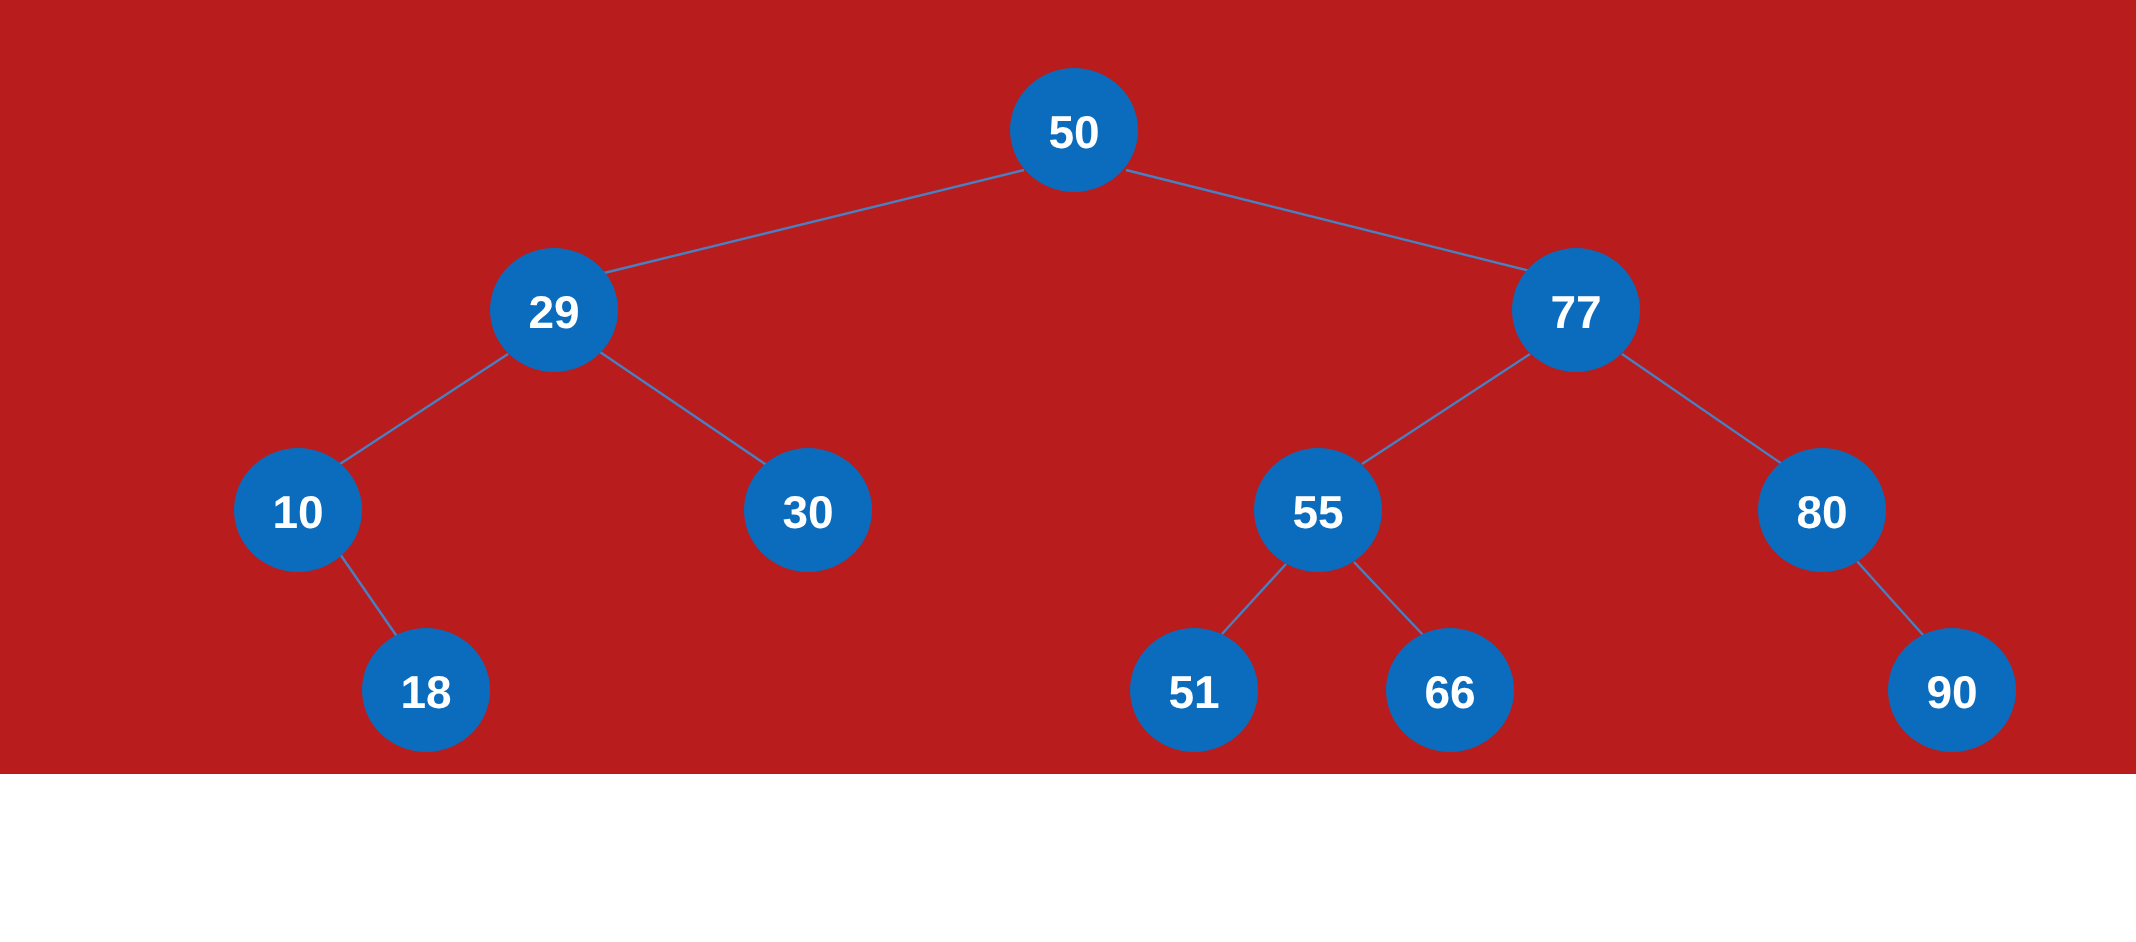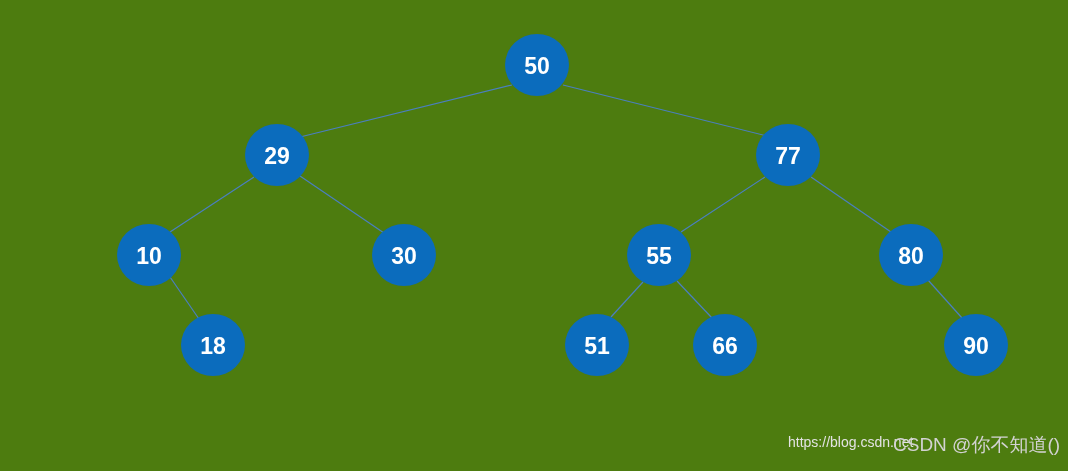--- a/index.html
+++ b/index.html
@@ -6,22 +6,22 @@
     margin: 0;
     padding: 0;
     background: #ffffff;
   }
   body {
     font-family: "Liberation Sans", sans-serif;
   }
   #canvas {
     position: relative;
     width: 1068px;
-    height: 471px;
-    background: #4d7c0f;
+    height: 387px;
+    background: #b91c1c;
     overflow: hidden;
     text-decoration: underline;
   }
   #tree-svg {
     position: absolute;
     left: 0;
     top: 0;
     width: 1068px;
     height: 471px;
   }

